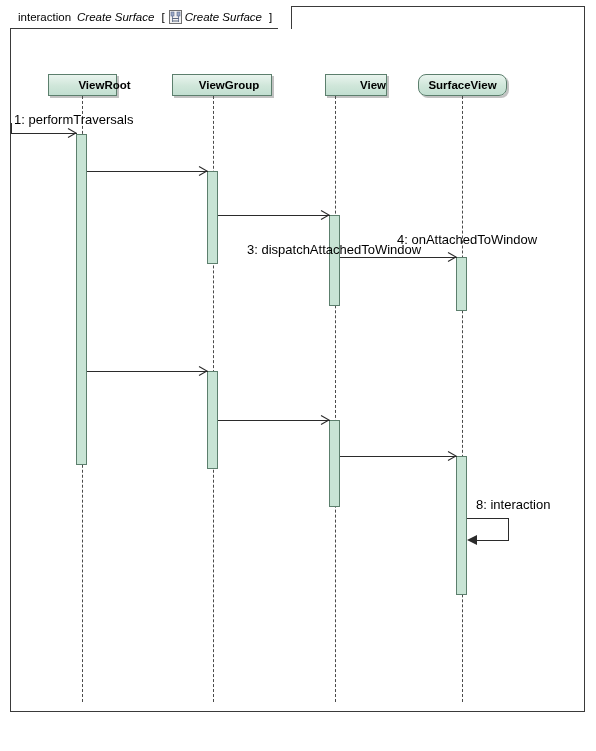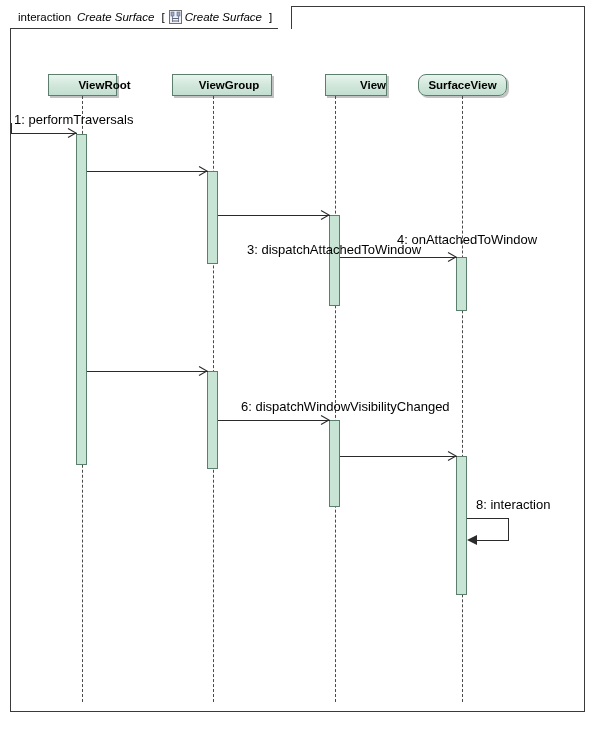--- a/index.html
+++ b/index.html
@@ -233,21 +233,20 @@
 
   <div class="msg-line" style="left:87px; top:371px; width:121px;"></div>
   <svg class="arrow-open" style="left:198px; top:366px;" viewBox="0 0 10 10">
     <polyline points="1,0.5 9,5 1,9.5" fill="none" stroke="#2b2b2b" stroke-width="1.1"></polyline>
   </svg>
 
   <div class="msg-line" style="left:218px; top:420px; width:112px;"></div>
   <svg class="arrow-open" style="left:320px; top:415px;" viewBox="0 0 10 10">
     <polyline points="1,0.5 9,5 1,9.5" fill="none" stroke="#2b2b2b" stroke-width="1.1"></polyline>
   </svg>
-  <div class="msg-label" style="left:241px; top:399px;">6: dispatchWindowVisibilityChanged</div>
 
   <div class="msg-line" style="left:340px; top:456px; width:117px;"></div>
   <svg class="arrow-open" style="left:447px; top:451px;" viewBox="0 0 10 10">
     <polyline points="1,0.5 9,5 1,9.5" fill="none" stroke="#2b2b2b" stroke-width="1.1"></polyline>
   </svg>
 
   <div class="msg-line" style="left:467px; top:518px; width:42px;"></div>
   <div class="msg-vline" style="left:508px; top:518px; height:22px;"></div>
   <div class="msg-line" style="left:477px; top:540px; width:32px;"></div>
   <div class="arrow-solid-left" style="left:467px; top:535px;"></div>

